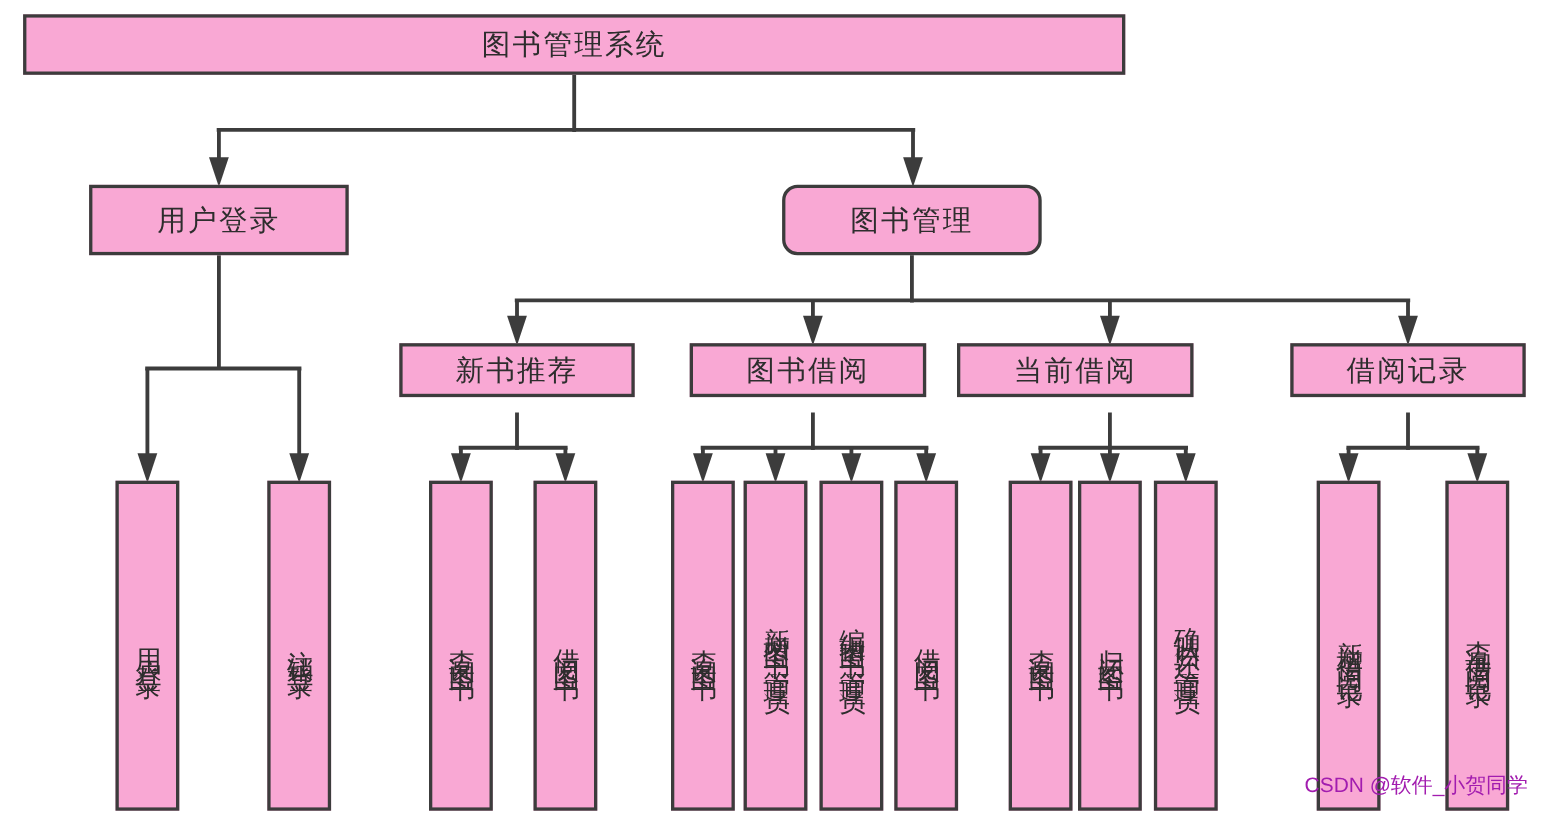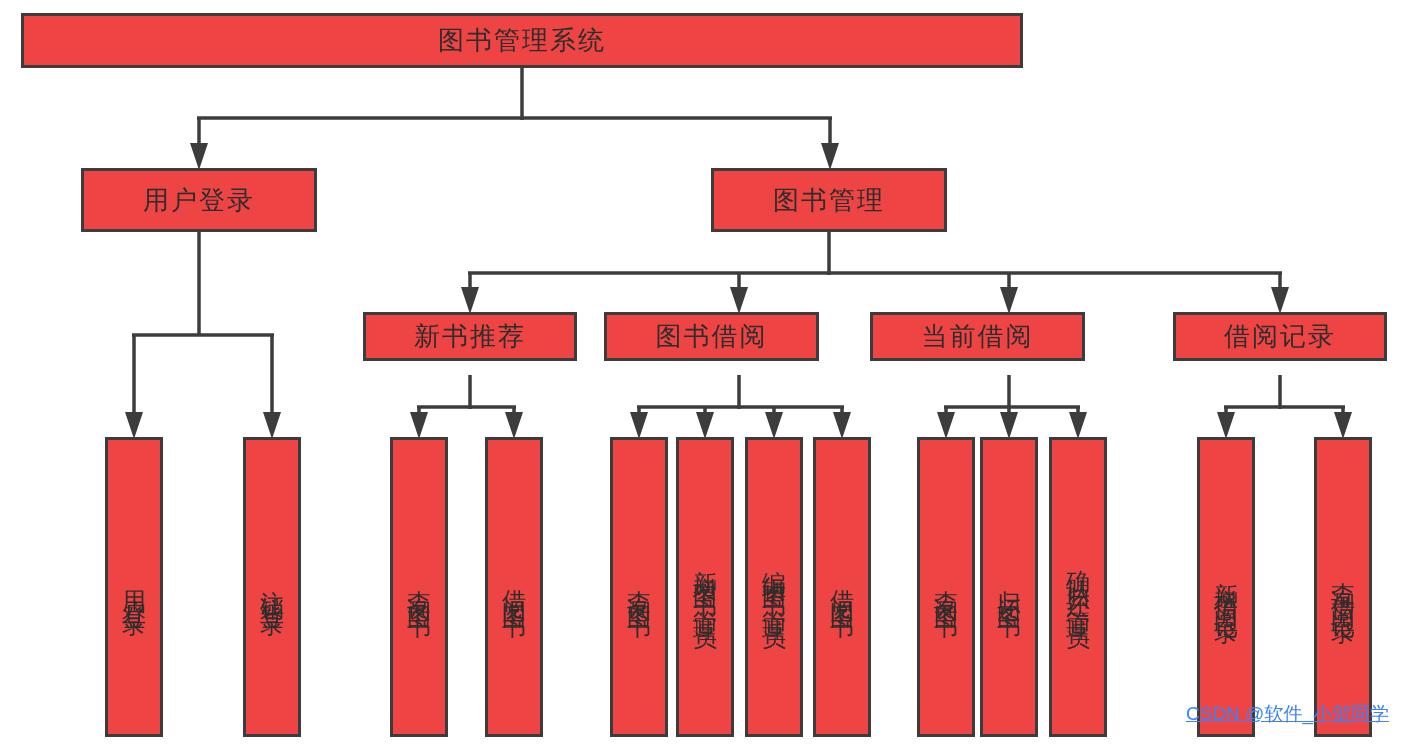--- a/index.html
+++ b/index.html
@@ -14,37 +14,37 @@
   svg.connectors {
     position: absolute;
     left: 0; top: 0;
     width: 1405px; height: 747px;
     z-index: 1;
   }
   .node {
     position: absolute;
     box-sizing: border-box;
     border: 3px solid #3c3c3c;
-    background: #ef4444;
+    background: #f9a8d4;
     color: #2d2d2d;
     display: flex;
     align-items: center;
     justify-content: center;
     font-size: 26px;
     letter-spacing: 2px;
     z-index: 2;
     white-space: nowrap;
   }
   .root-node   { left: 21px;  top: 13px;  width: 1002px; height: 55px; }
   .l1-node     { top: 168px; width: 236px; height: 64px; }
   .l1-a        { left: 81px; }
-  .l1-b        { left: 711px; }
+  .l1-b        { left: 711px; border-radius: 14px; }
   .l2-node     { top: 312px; width: 215px; height: 49px; }
   .l2-0 { left: 363px; width: 214px; }
-  .l2-1 { left: 604px; }
+  .l2-1 { left: 627px; }
   .l2-2 { left: 870px; }
   .l2-3 { left: 1173px; width: 214px; }
   .leaf {
     top: 437px;
     width: 58px;
     height: 300px;
   }
   .leaf-a1 { left: 105px; }
   .leaf-a2 { left: 243px; }
   .leaf-b1 { left: 390px; }
@@ -65,23 +65,22 @@
     letter-spacing: 8px;
     line-height: 1;
     color: #2d2d2d;
   }
   .watermark {
     position: absolute;
     left: 1186px;
     top: 701px;
     z-index: 5;
     font-size: 19px;
-    color: #3b82f6;
+    color: #a21caf;
     white-space: nowrap;
-    text-decoration: underline;
   }
 </style>
 </head>
 <body>
 
 <div class="stage">
 
   <svg class="connectors" viewBox="0 0 1405 747" xmlns="http://www.w3.org/2000/svg">
     <g stroke="#3c3c3c" stroke-width="3.5" fill="none">
 

